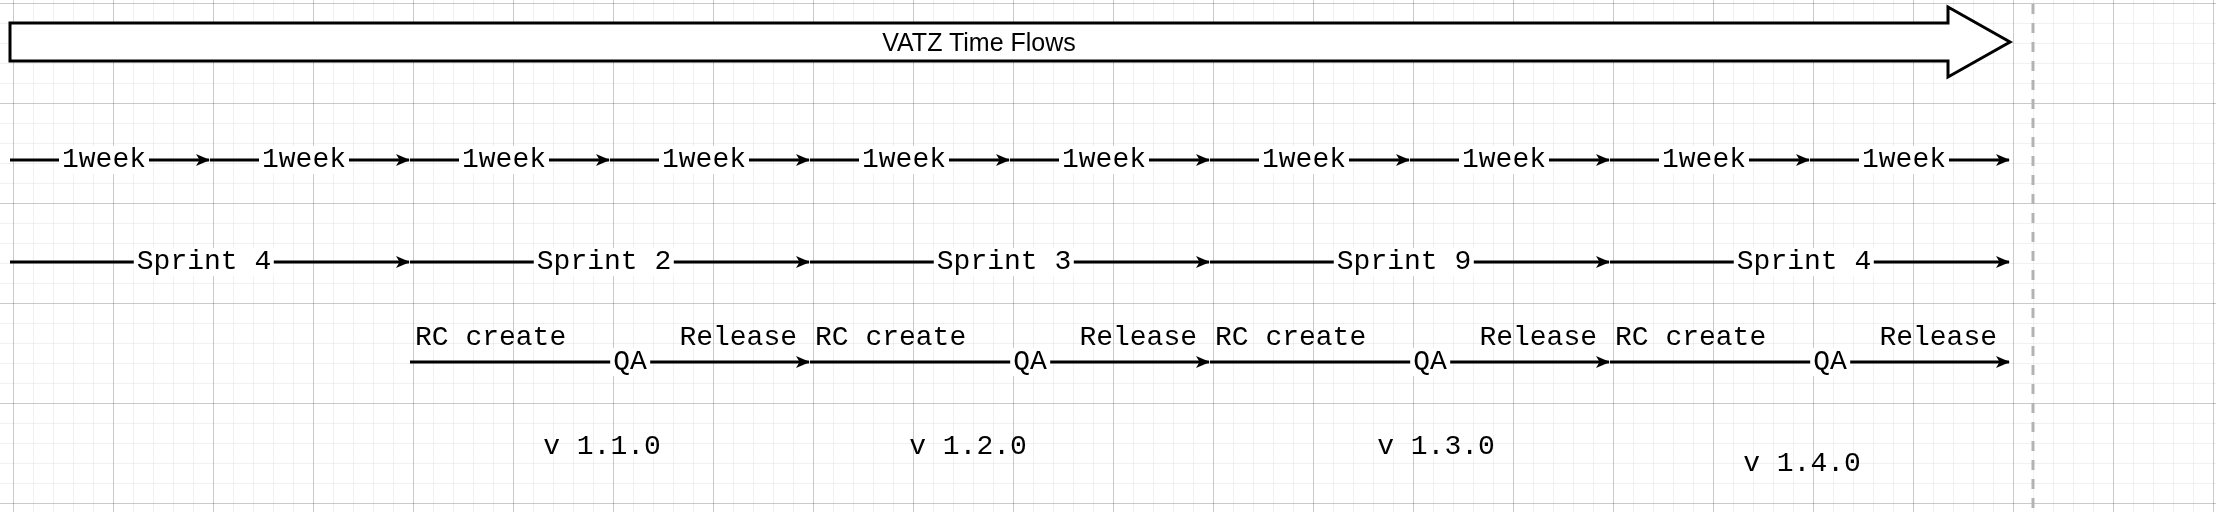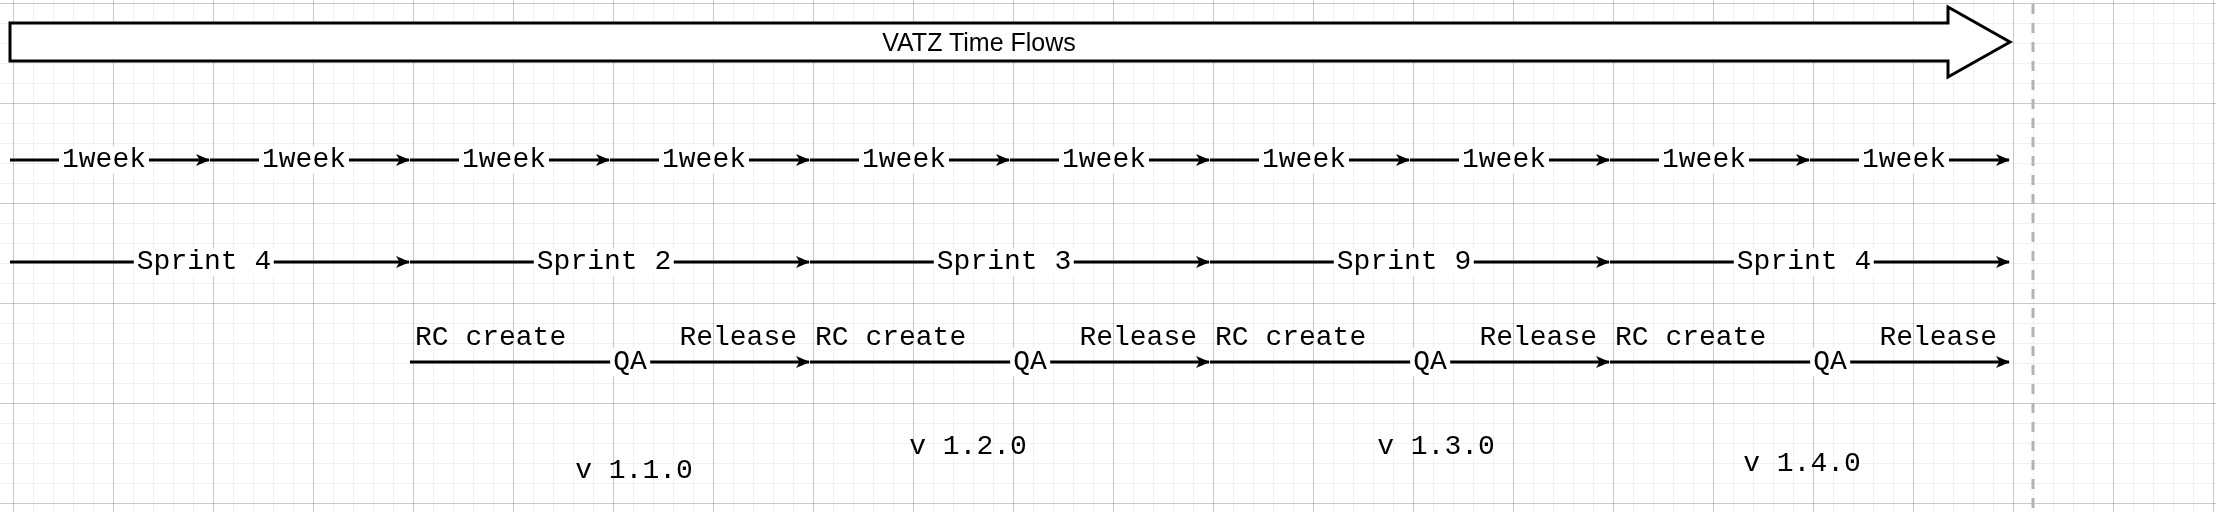--- a/index.html
+++ b/index.html
@@ -107,21 +107,21 @@
       <div class="lbl ctr" style="left: 1704px; top: 160px;">1week</div>
       <div class="lbl ctr" style="left: 1904px; top: 160px;">1week</div>
       <div class="lbl ctr" style="left: 204px; top: 262px;">Sprint 4</div>
       <div class="lbl ctr" style="left: 604px; top: 262px;">Sprint 2</div>
       <div class="lbl ctr" style="left: 1004px; top: 262px;">Sprint 3</div>
       <div class="lbl ctr" style="left: 1404px; top: 262px;">Sprint 9</div>
       <div class="lbl ctr" style="left: 1804px; top: 262px;">Sprint 4</div>
       <div class="lbl above-left nobg" style="left: 412px; top: 352px;">RC create</div>
       <div class="lbl ctr" style="left: 630px; top: 362px;">QA</div>
       <div class="lbl above-right nobg" style="left: 800px; top: 352px;">Release</div>
-      <div class="lbl ctr nobg" style="left: 634px; top: 447px; margin-top: 24px;">v 1.1.0</div>
+      <div class="lbl ctr nobg" style="left: 602px; top: 447px;">v 1.1.0</div>
       <div class="lbl above-left nobg" style="left: 812px; top: 352px;">RC create</div>
       <div class="lbl ctr" style="left: 1030px; top: 362px;">QA</div>
       <div class="lbl above-right nobg" style="left: 1200px; top: 352px;">Release</div>
       <div class="lbl ctr nobg" style="left: 968px; top: 447px;">v 1.2.0</div>
       <div class="lbl above-left nobg" style="left: 1212px; top: 352px;">RC create</div>
       <div class="lbl ctr" style="left: 1430px; top: 362px;">QA</div>
       <div class="lbl above-right nobg" style="left: 1600px; top: 352px;">Release</div>
       <div class="lbl ctr nobg" style="left: 1436px; top: 447px;">v 1.3.0</div>
       <div class="lbl above-left nobg" style="left: 1612px; top: 352px;">RC create</div>
       <div class="lbl ctr" style="left: 1830px; top: 362px;">QA</div>

